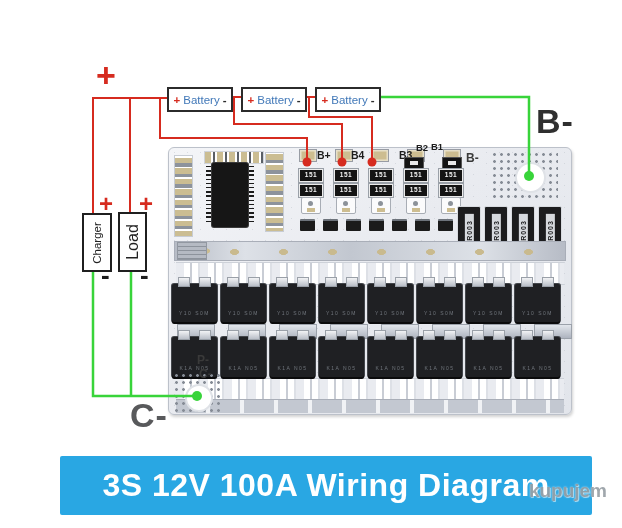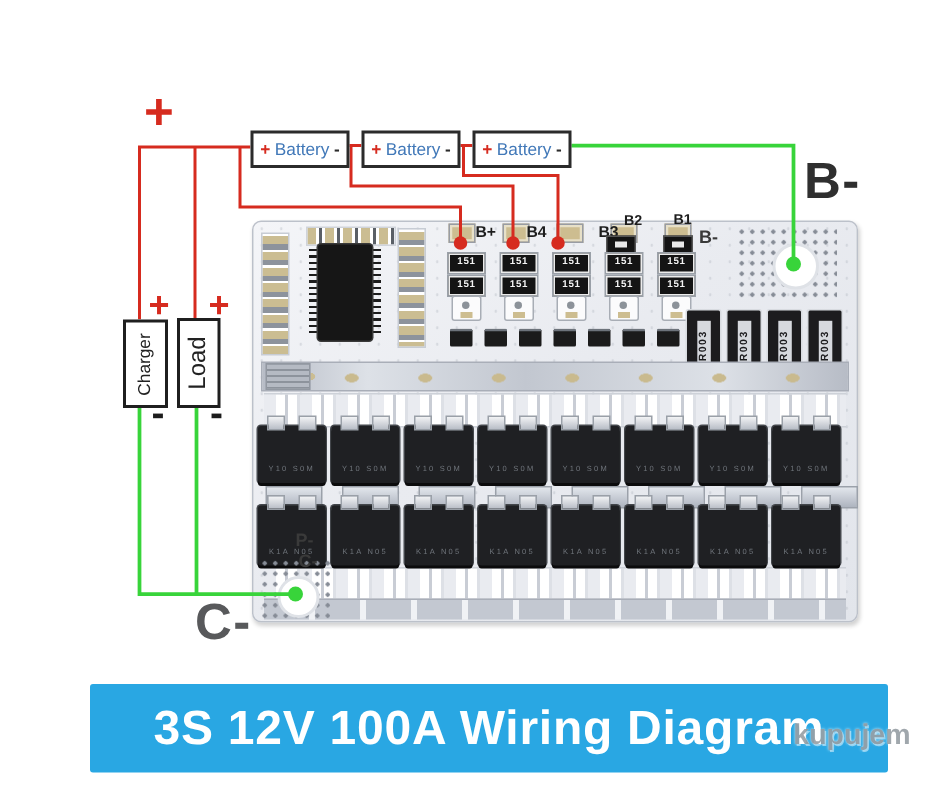--- a/index.html
+++ b/index.html
@@ -115,21 +115,21 @@
     <div class="pad"></div>
     <div class="pad"></div>
     <div class="pad"></div>
     <div class="pad"></div>
     <div class="pad"></div>
   </div>
   <div class="abs padlabel" style="left:317px;top:150px;">B+</div>
   <div class="abs padlabel" style="left:351px;top:150px;">B4</div>
   <div class="abs padlabel" style="left:399px;top:150px;">B3</div>
   <div class="abs padlabel" style="left:416px;top:143px;font-size:9.5px;">B2</div>
-  <div class="abs padlabel" style="left:449px;top:142px;font-size:9.5px;">B1</div>
+  <div class="abs padlabel" style="left:431px;top:142px;font-size:9.5px;">B1</div>
   <div class="abs blackcomp" style="left:404px;top:157px;">
       <i></i>
     </div>
   <div class="abs blackcomp" style="left:442px;top:157px;">
       <i></i>
     </div>
   <div class="abs silk" style="left:466px;top:152px;font-size:12px;">B-</div>
 
   <div class="abs dotgrid" style="left:491px;top:151px;width:67px;height:49px;"></div>
   <div class="abs padhole" style="left:515px;top:162px;width:27px;height:27px;"></div>

